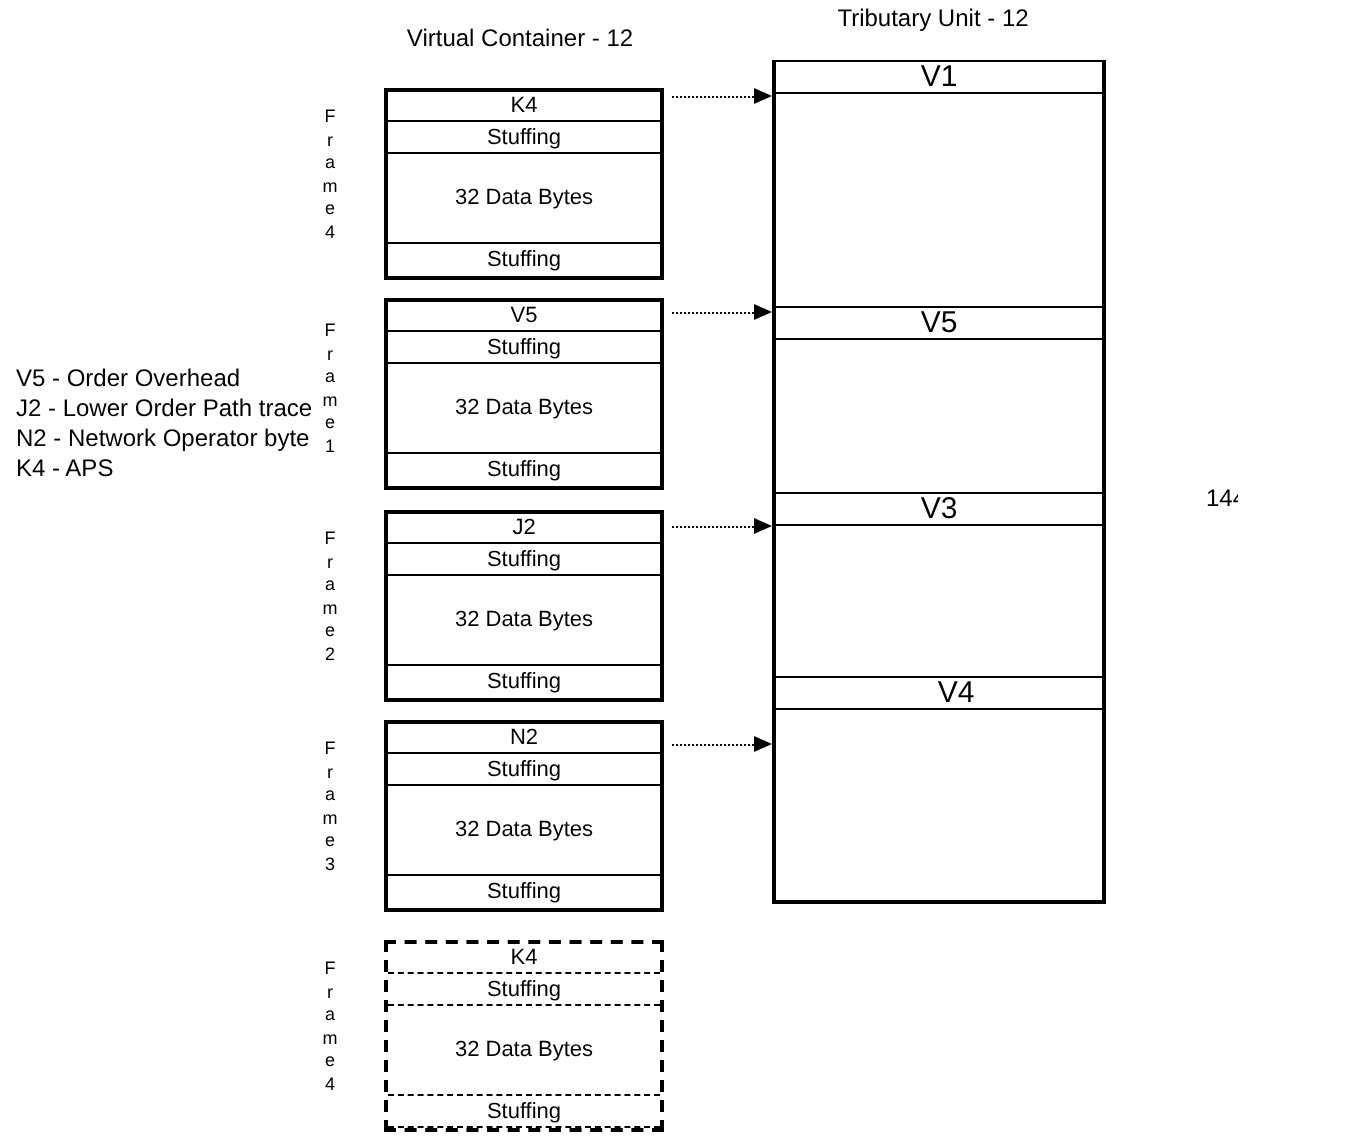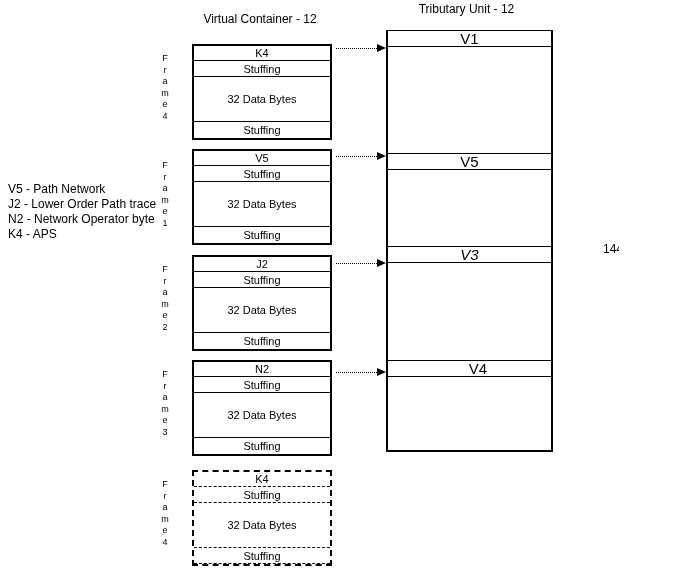--- a/index.html
+++ b/index.html
@@ -153,21 +153,21 @@
 </head>
 <body>
 
 <div id="canvas">
 
   <div class="ttl" style="left:195px; top:12px; width:130px;">Virtual Container - 12</div>
 
   <div class="ttl" style="left:401px; top:2px; width:131px;">Tributary Unit - 12</div>
 
   <div class="legend" style="left:8px; top:182px;">
-    <div>V5 - Path Network</div>
+    <div>V5 - Order Overhead</div>
     <div>J2 - Lower Order Path trace</div>
     <div>N2 - Network Operator byte</div>
     <div>K4 - APS</div>
   </div>
 
   <div class="framecol" style="left:158px; top:53px;">
     <span>F</span>
     <span>r</span>
     <span>a</span>
     <span>m</span>
@@ -241,23 +241,23 @@
     <div class="vcrow r-last">Stuffing</div>
   </div>
 
   <div class="tublock">
 
     <div class="turow" style="top:-1px; height:16px; border-top:none;">V1</div>
 
 
     <div class="turow" style="top:121px; height:17px;">V5</div>
 
-    <div class="turow" style="top:214px; height:17px;font-style:italic;">V3</div>
-
-    <div class="turow" style="top:328px; height:17px;padding-left:17px;">V4</div>
+    <div class="turow" style="top:214px; height:17px;">V3</div>
+
+    <div class="turow" style="top:306px; height:17px;padding-left:17px;">V4</div>
   </div>
 
   <div class="conn" style="left:336px; top:44px; width:52px;">
     <div class="dline" style="width:41px;"></div>
     <div class="ahead" style="left:41px;"></div>
   </div>
 
   <div class="conn" style="left:336px; top:152px; width:52px;">
     <div class="dline" style="width:41px;"></div>
     <div class="ahead" style="left:41px;"></div>

